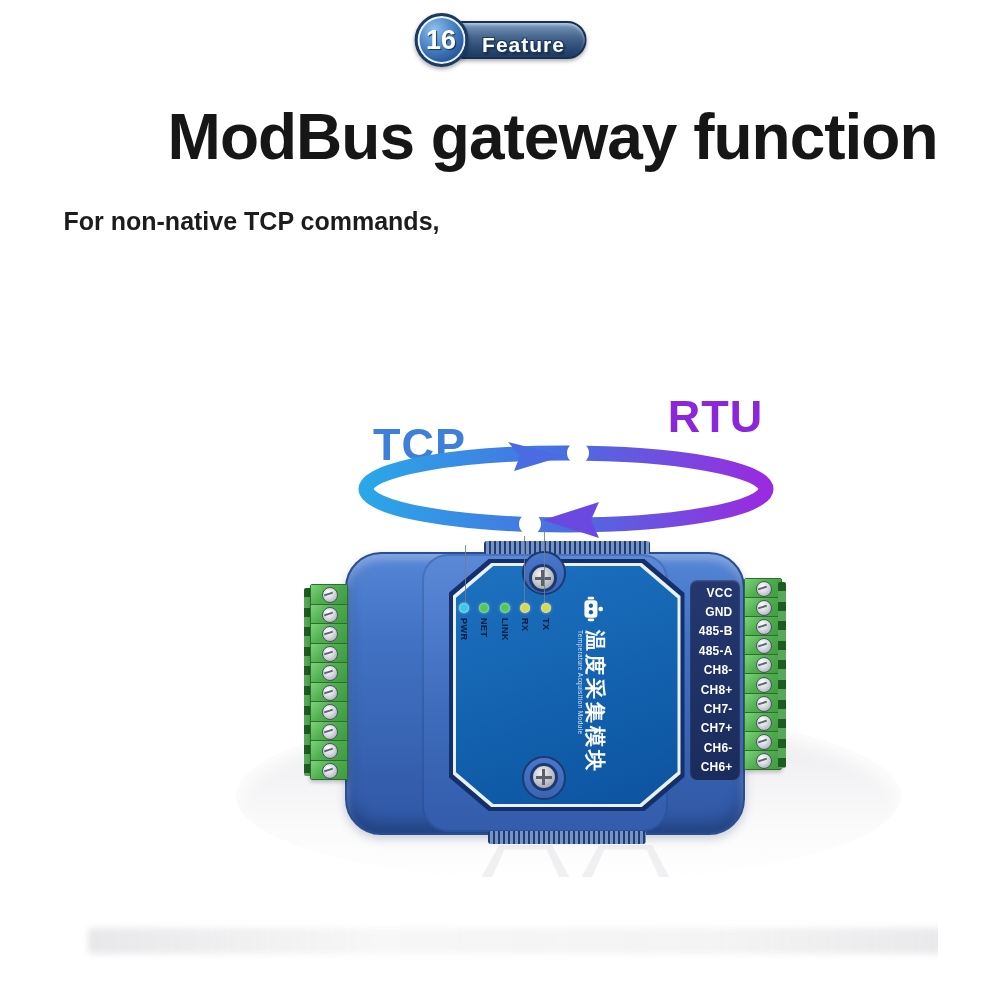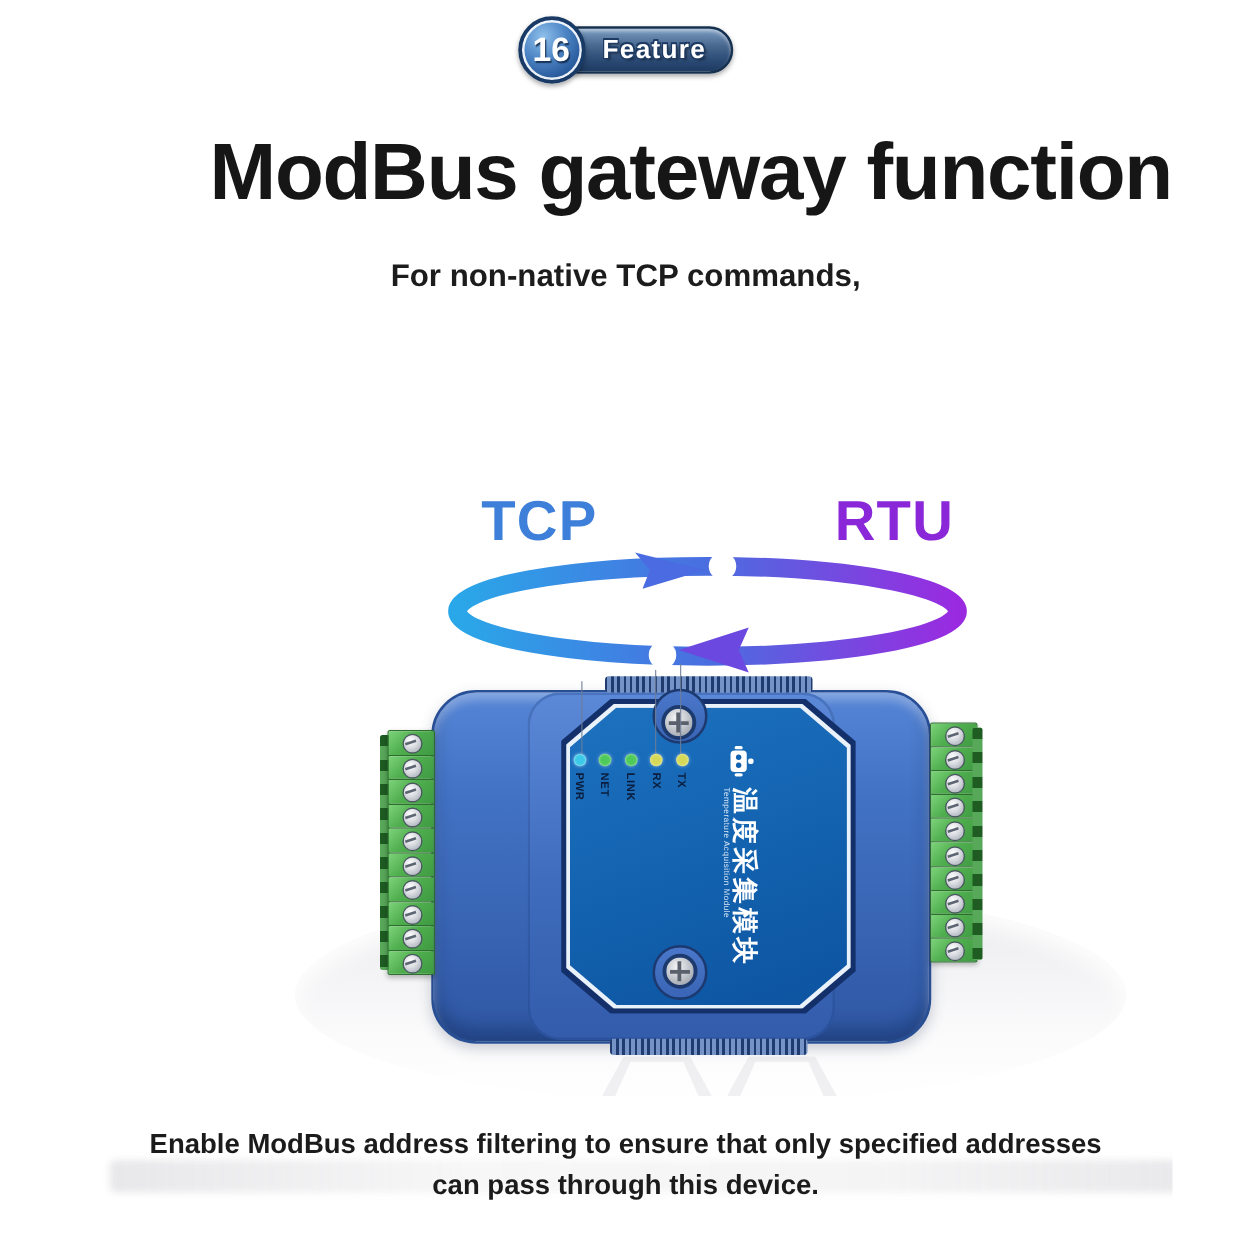--- a/index.html
+++ b/index.html
@@ -17,36 +17,36 @@
     display:flex; align-items:center; justify-content:center;
     color:#fff; font-size:27px; font-weight:700;
     text-shadow:1px 1px 1px rgba(10,30,60,.8);
   }
   .badge-ribbon {
     position:relative; z-index:1; margin-left:-16px; height:38px; padding:0 20px 0 28px;
     border-radius:10px 19px 19px 10px;
     background:linear-gradient(180deg,#7b9cc2 0%,#49688f 40%,#2b4a74 75%,#1d3a60 100%);
     border:2px solid #16304f;
     box-shadow:0 2px 4px rgba(0,0,0,.35), inset 0 2px 3px rgba(255,255,255,.45);
-    display:flex; align-items:center;
+    display:flex; align-items:flex-end;
     color:#ffffff; font-size:21px; font-weight:700; letter-spacing:1px;
     text-shadow:-1px -1px 0 #1d3a63, 1px -1px 0 #1d3a63, -1px 1px 0 #1d3a63, 1px 1px 0 #1d3a63, 2px 2px 2px rgba(0,0,0,.45);
   }
 
   
   .page-title { position:absolute; top:100px; left:0; width:100%; text-align:right;
     font-size:64px; font-weight:700; color:#161616; letter-spacing:-1px; }
-  .subtitle-1 { position:absolute; top:207px; left:0; width:100%; text-align:center;
+  .subtitle-1 { position:absolute; top:207px; left:0; width:100%; 
     font-size:25px; font-weight:700; color:#1c1c1c; }
   .subtitle-2 { position:absolute; top:265px; left:0; width:100%; text-align:center;
     font-size:26px; font-weight:700; color:#1c1c1c; }
 
   
   .proto-label { position:absolute; top:391px; width:120px; text-align:center; font-size:45px; font-weight:700; letter-spacing:1px; }
-  .proto-tcp { left:308px; }
+  .proto-tcp { left:296px;margin-top:28px; }
   .proto-rtu { left:592px; }
   .cycle-svg { position:absolute; left:288px; top:440px; }
 
   
   .platform { position:absolute; left:172px; top:710px; width:665px; height:172px; border-radius:50%;
     background:linear-gradient(180deg,#e9e9ec 0%, #f2f2f4 35%, #fbfbfc 70%, #ffffff 100%);
     box-shadow:inset 0 10px 18px rgba(255,255,255,.9); }
   .trap { position:absolute; top:845px; width:88px; height:32px; background:#e3e3e8; opacity:.55;
     clip-path:polygon(0 100%, 20% 0, 80% 0, 100% 100%, 88% 100%, 74% 14%, 26% 14%, 12% 100%); }
   .trap-1 { left:418px; } .trap-2 { left:518px; }
@@ -194,20 +194,32 @@
     <div class="tcell"></div>
     <div class="tcell"></div>
     <div class="tcell"></div>
     <div class="tcell"></div>
     <div class="tcell"></div>
     <div class="tcell"></div>
     <div class="tcell"></div>
     <div class="tcell"></div>
   </div>
 
+  <div class="strip strip-right">
+    <span>VCC</span>
+    <span>GND</span>
+    <span>485-B</span>
+    <span>485-A</span>
+    <span>CH8-</span>
+    <span>CH8+</span>
+    <span>CH7-</span>
+    <span>CH7+</span>
+    <span>CH6-</span>
+    <span>CH6+</span>
+  </div>
   <div class="tblock tblock-right">
     <div class="tcell"></div>
     <div class="tcell"></div>
     <div class="tcell"></div>
     <div class="tcell"></div>
     <div class="tcell"></div>
     <div class="tcell"></div>
     <div class="tcell"></div>
     <div class="tcell"></div>
     <div class="tcell"></div>
@@ -261,15 +273,14 @@
       <rect x="0.8" y="10" width="2.4" height="6" rx="1.2" fill="#ffffff"></rect>
       <rect x="20.8" y="10" width="2.4" height="6" rx="1.2" fill="#ffffff"></rect>
     </svg>
     <div>
       <div class="brand-cn">温度采集模块</div>
       <div class="brand-en">Temperature Acquisition Module</div>
     </div>
   </div>
 
   <div class="ghost"></div>
-  <p class="footer-text">Enable ModBus address filtering to ensure that only specified addresses can pass through this device.</p>
 
 </div>
 
 </body></html>

